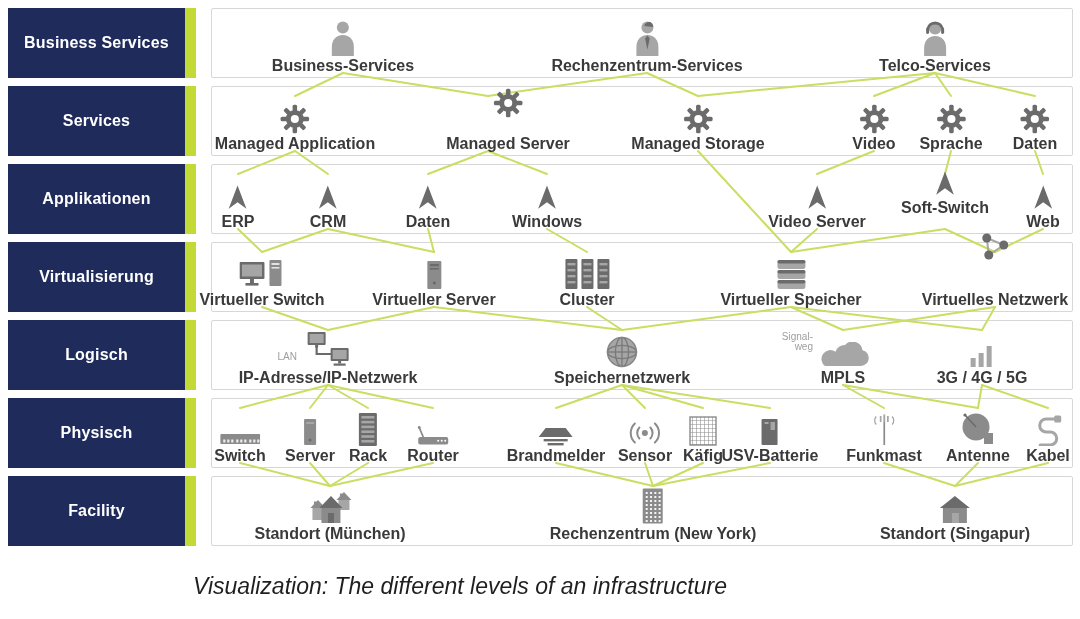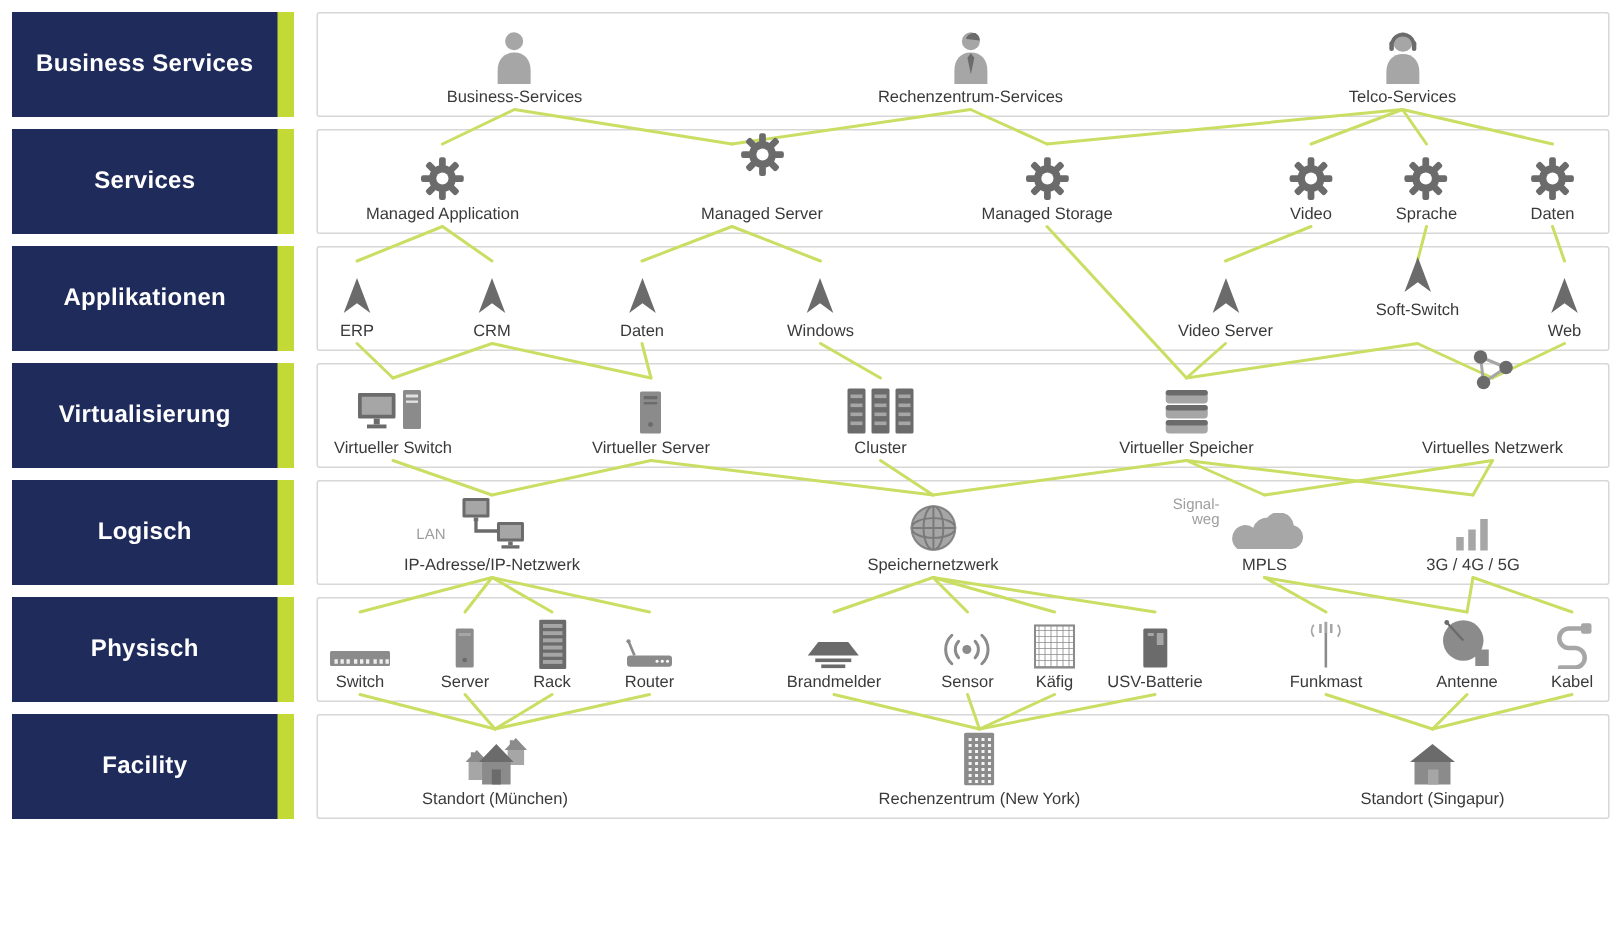--- a/index.html
+++ b/index.html
@@ -6,21 +6,21 @@
   body{font-family:"Liberation Sans",sans-serif;}
   .stage{position:relative;width:1080px;height:619px;background:#fff;overflow:hidden;}
   #edges{position:absolute;left:0;top:0;width:1080px;height:619px;z-index:1;pointer-events:none;}
   .layer-label{position:absolute;left:8px;width:177px;background:#1f2b5b;border-right:11px solid #c3d936;
     display:flex;align-items:center;justify-content:center;z-index:2;}
   .layer-label span{color:#fff;font-size:16px;font-weight:700;letter-spacing:.2px;}
   .layer-band{position:absolute;left:211px;width:860px;background:#fff;border:1px solid #d7d7d7;border-radius:2px;z-index:0;}
   .node{position:absolute;transform:translateX(-50%);display:flex;flex-direction:column;align-items:center;
     justify-content:flex-end;z-index:3;}
   .node .ic{position:relative;display:flex;align-items:flex-end;justify-content:center;}
-  .node .lbl{white-space:nowrap;font-size:11px;font-weight:400;color:#3a3a3a;margin-top:3px;line-height:13px;}
+  .node .lbl{white-space:nowrap;font-size:16px;font-weight:700;color:#3a3a3a;margin-top:3px;line-height:13px;}
   .anno{position:absolute;right:100%;margin-right:4px;bottom:6px;font-size:10px;color:#9e9e9e;
     text-align:right;line-height:10px;white-space:nowrap;font-weight:400;}
   .anno.up{bottom:16px;}
   .caption{position:absolute;top:573px;left:0;width:920px;text-align:center;
     font-size:23px;font-style:italic;font-weight:500;color:#1f1f1f;z-index:2;}
 </style>
 </head>
 <body>
 
 <div class="stage">
@@ -638,13 +638,14 @@
         <span class="ic">
           <svg width="34" height="30" viewBox="0 0 34 30" xmlns="http://www.w3.org/2000/svg">
             <path d="M2 14 L17 2 L32 14 Z" fill="#6b6b6b"></path>
             <rect x="5" y="14" width="24" height="15" fill="#8b8b8b"></rect>
             <rect x="14" y="19" width="7" height="10" fill="#a6a6a6"></rect>
           </svg>
         </span>
         <span class="lbl">Standort (Singapur)</span>
       </div>
     </div>
+  <div class="caption">Visualization: The different levels of an infrastructure</div>
 </div>
 
 </body></html>

